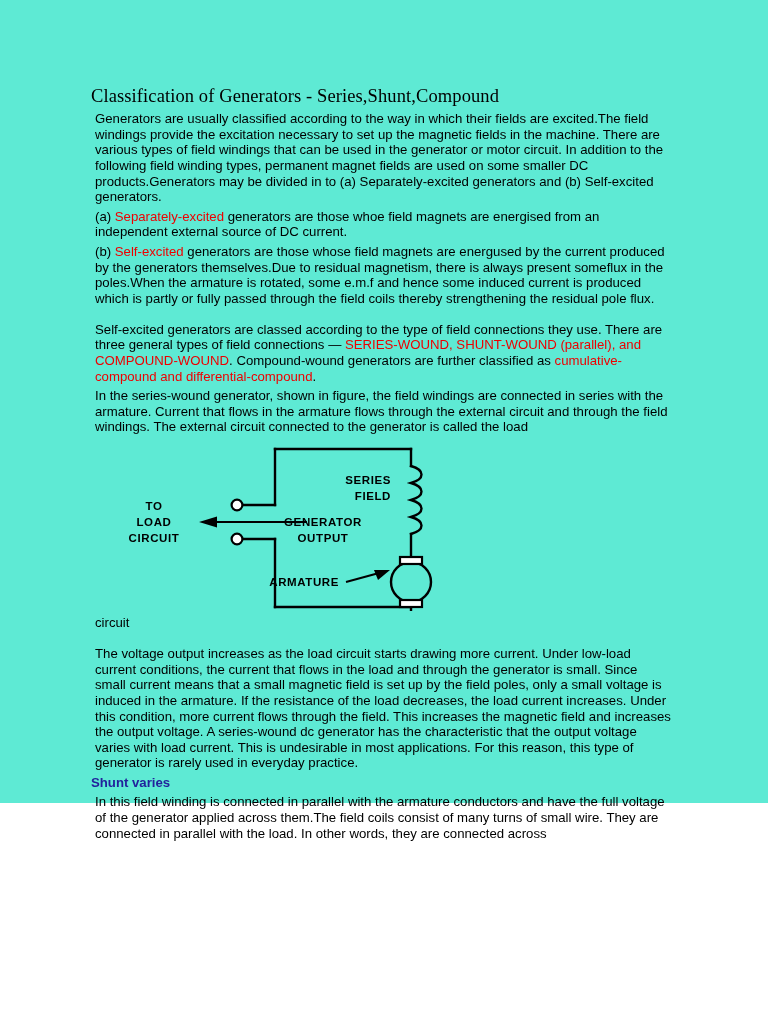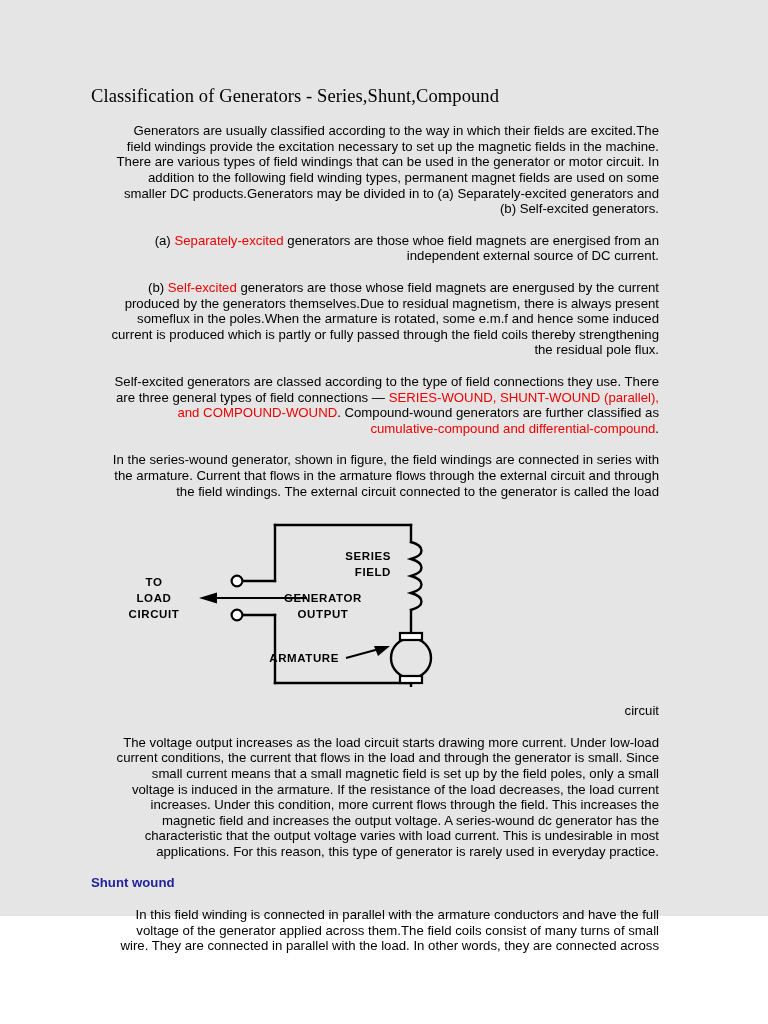--- a/index.html
+++ b/index.html
@@ -13,44 +13,44 @@
     height: 1024px;
     position: relative;
     overflow: hidden;
     font-family: "Liberation Sans", sans-serif;
     color: #000000;
   }
   .page {
     position: absolute;
     left: 0; top: 0;
     width: 768px;
-    height: 916px;
-    background: #e5e5e5;
+    height: 803px;
+    background: #5eead4;
   }
   .content {
     position: absolute;
     left: 91px;
     top: 86px;
     width: 584px;
   }
   h1.doc-title {
     font-family: "Liberation Serif", serif;
     font-size: 18.5px;
     font-weight: normal;
     line-height: 1.15;
     margin: 0 0 1px 0;
     letter-spacing: 0.1px;
     color: #000;
   }
   p.body-para {
     font-size: 13.2px;
     line-height: 15.6px;
-    margin: 16px;
+    margin: 4px;
     color: #000;
-    text-align: right;
+    text-align: left;
   }
   p.spaced {
     margin-top: 15.5px;
   }
   h2.sub-head {
     font-size: 13.2px;
     line-height: 15.6px;
     font-weight: bold;
     color: #22229c;
     margin: 0;
@@ -170,18 +170,18 @@
           <text class="diag-text" x="248" y="147" text-anchor="end">ARMATURE</text>
         </svg>
       </div>
     </div>
 
     <p class="body-para">circuit</p>
 
 
     <p class="body-para spaced">The voltage output increases as the load circuit starts drawing more current. Under low-load current conditions, the current that flows in the load and through the generator is small. Since small current means that a small magnetic field is set up by the field poles, only a small voltage is induced in the armature. If the resistance of the load decreases, the load current increases. Under this condition, more current flows through the field. This increases the magnetic field and increases the output voltage. A series-wound dc generator has the characteristic that the output voltage varies with load current. This is undesirable in most applications. For this reason, this type of generator is rarely used in everyday practice.</p>
 
-    <h2 class="sub-head gap-before">Shunt wound</h2>
+    <h2 class="sub-head gap-before">Shunt varies</h2>
 
     <p class="body-para">In this field winding is connected in parallel with the armature conductors and have the full voltage of the generator applied across them.The field coils consist of many turns of small wire. They are connected in parallel with the load. In other words, they are connected across</p>
 
   </div>
 </div>
 
 </body></html>

